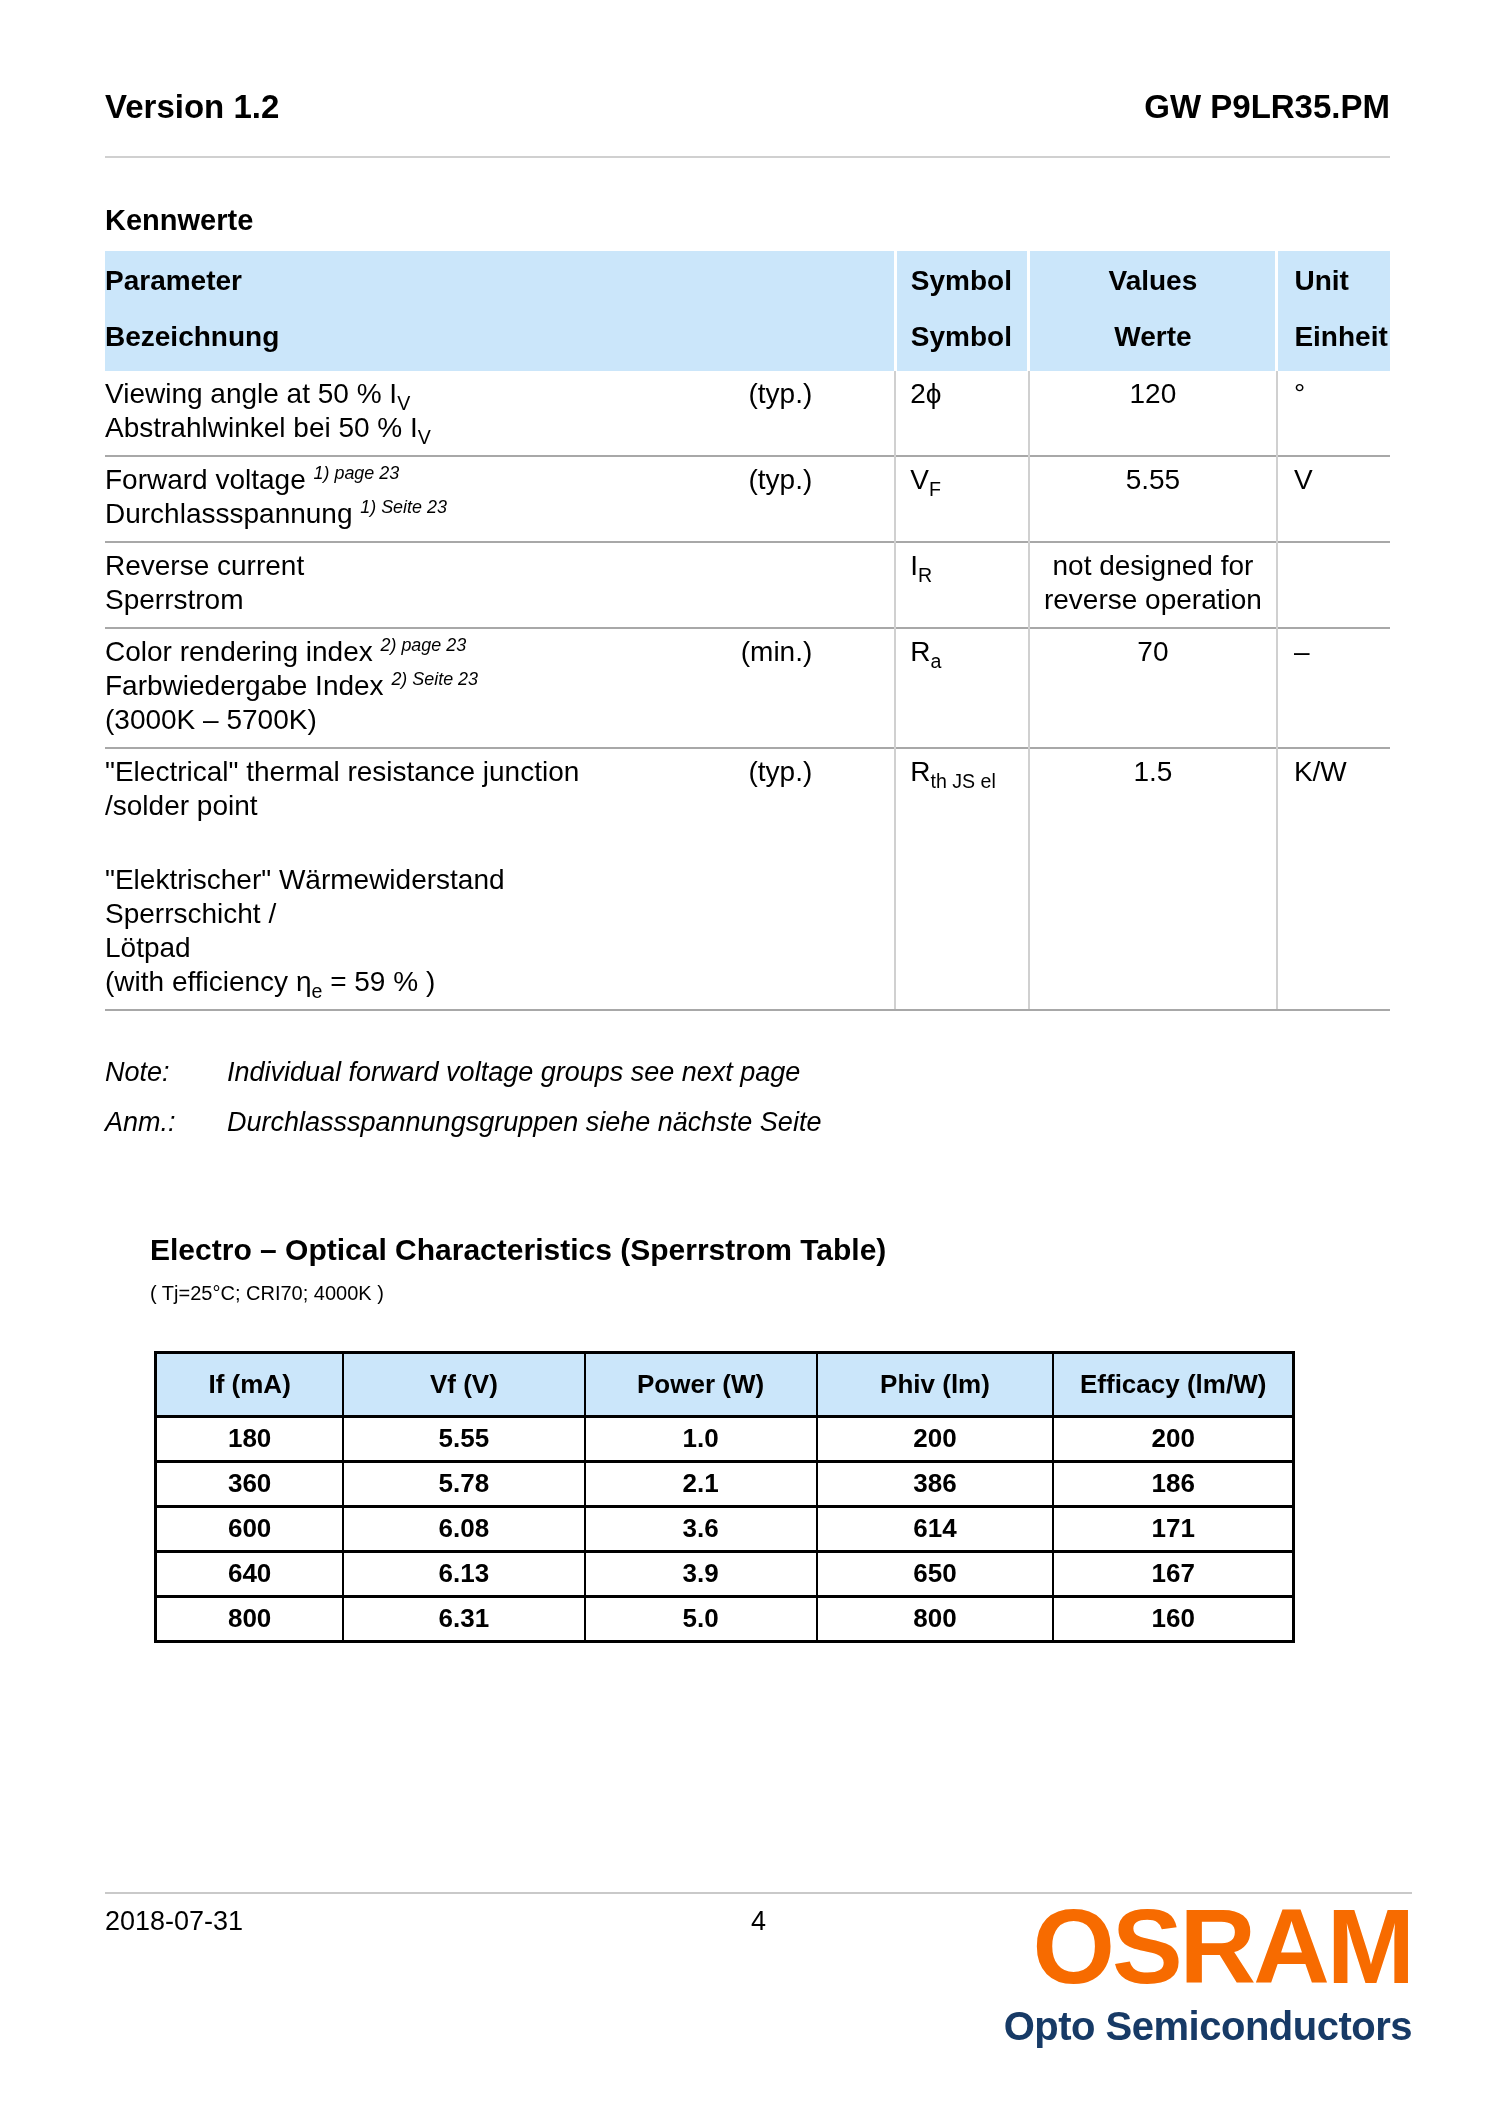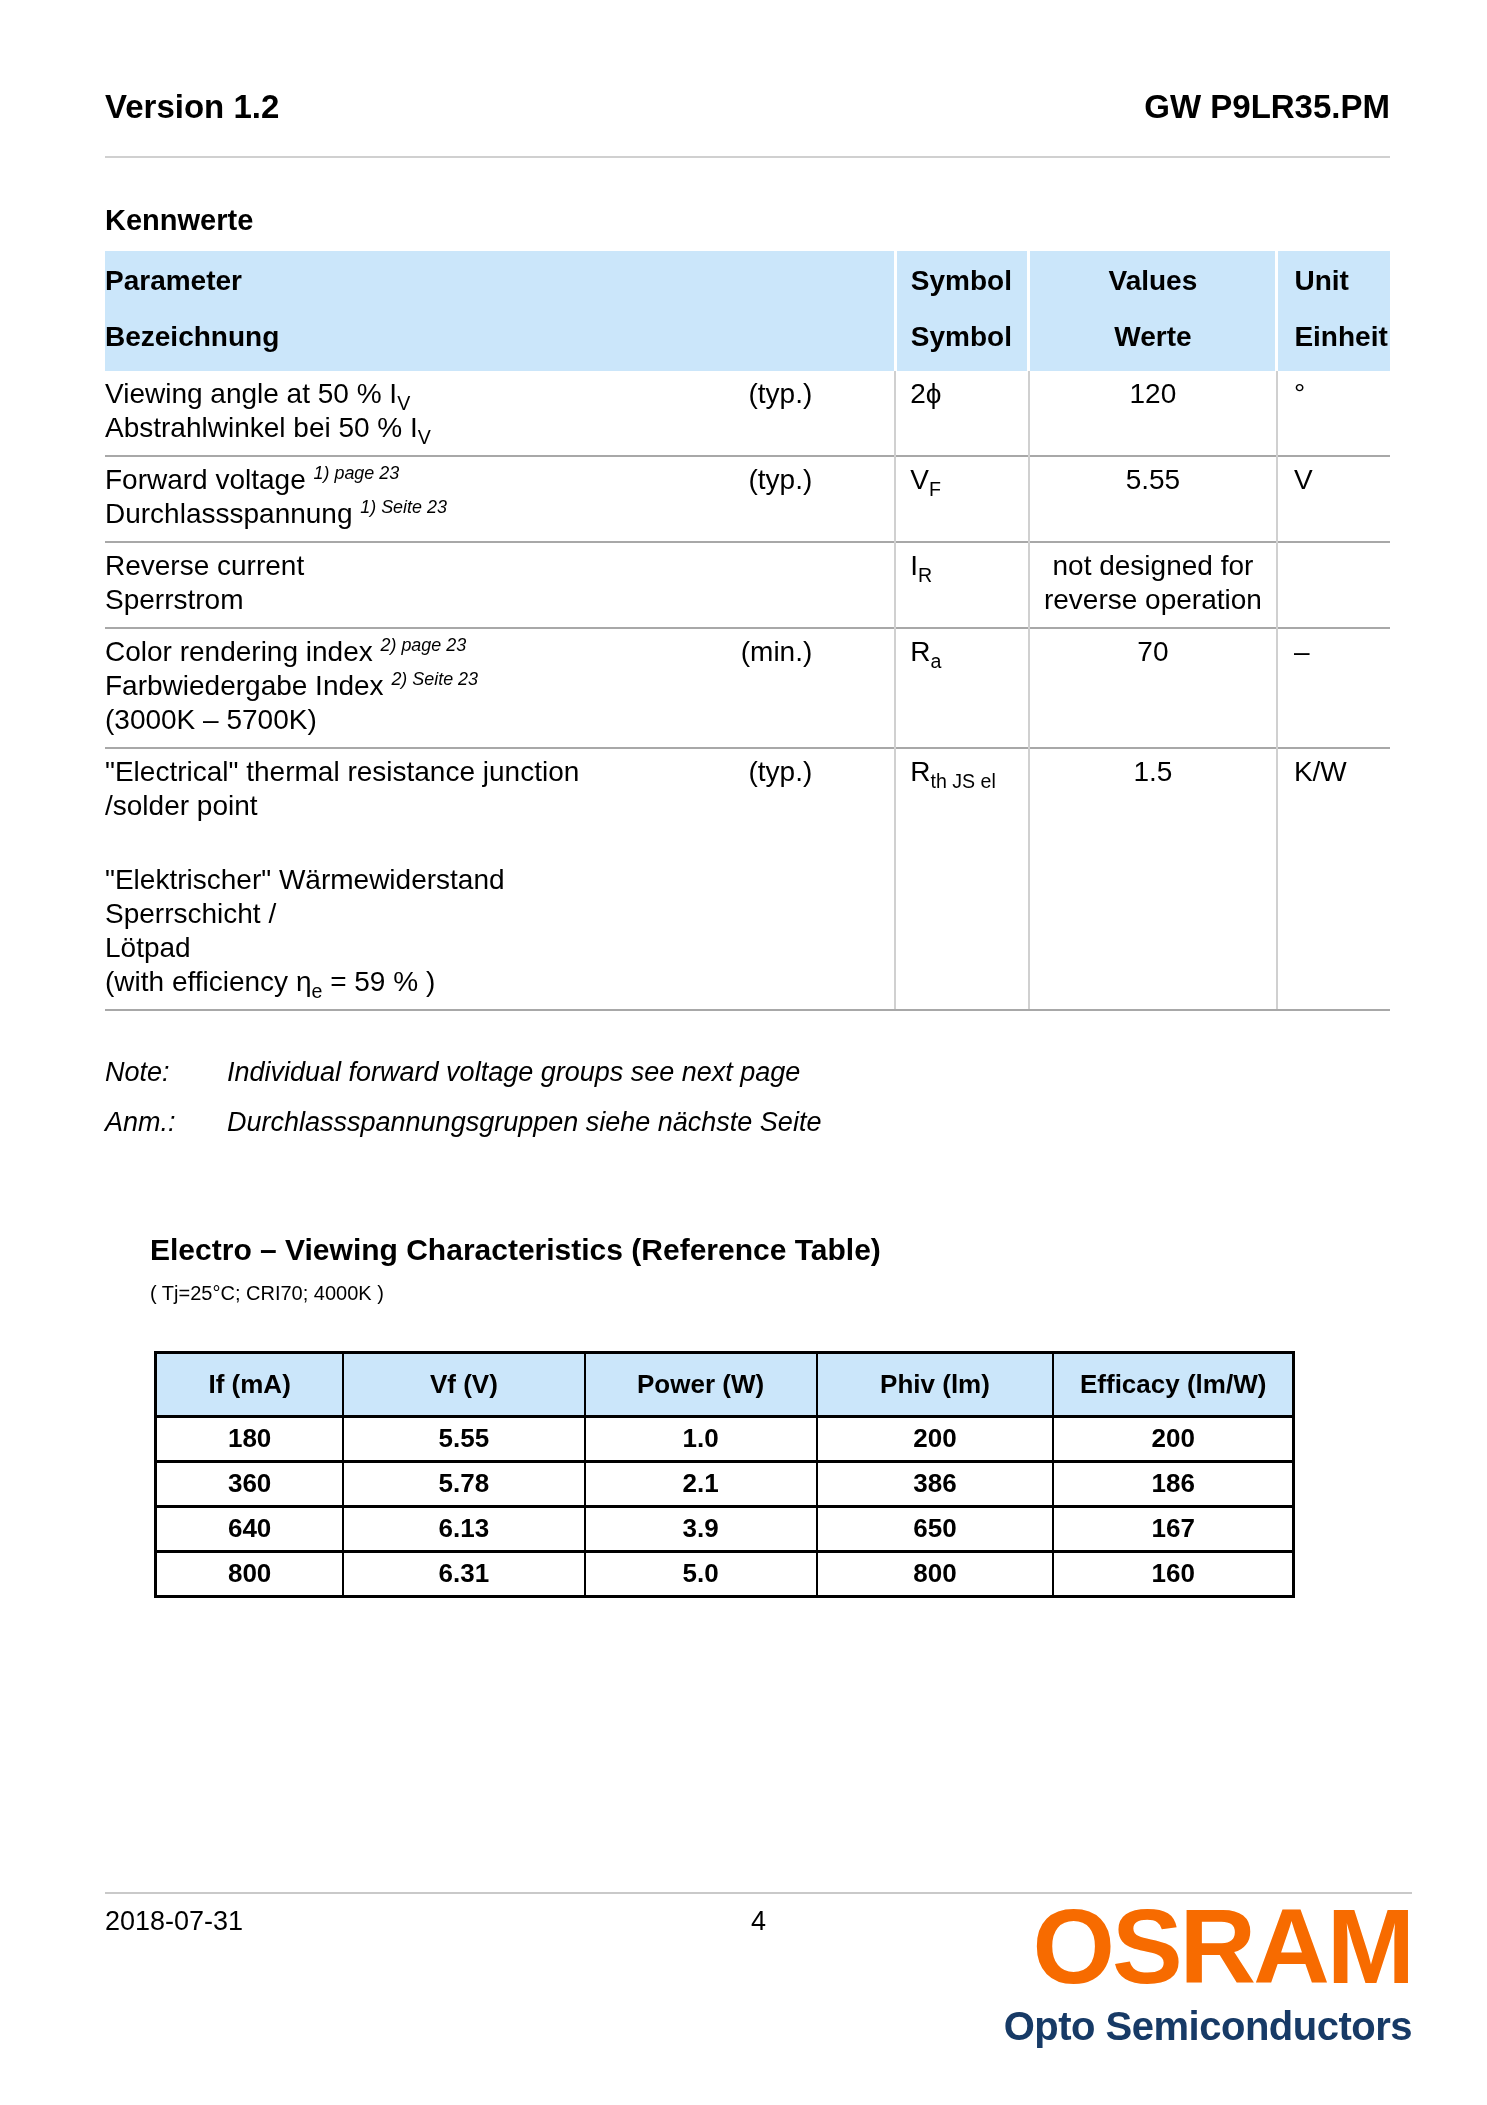--- a/index.html
+++ b/index.html
@@ -205,21 +205,21 @@
         <div class="note-label">Note:</div>
         <div>Individual forward voltage groups see next page</div>
       </div>
       <div class="note-line">
         <div class="note-label">Anm.:</div>
         <div>Durchlassspannungsgruppen siehe nächste Seite</div>
       </div>
     </div>
 
   <div class="electro">
-    <div class="electro-title">Electro – Viewing Characteristics (Reference Table)</div>
+    <div class="electro-title">Electro – Optical Characteristics (Sperrstrom Table)</div>
     <div class="electro-cond">( Tj=25°C;  CRI70; 4000K )</div>
   </div>
 
   <table class="t2">
     <colgroup>
         <col style="width:16.5%">
         <col style="width:21.2%">
         <col style="width:20.4%">
         <col style="width:20.8%">
         <col style="width:21.1%">
@@ -242,20 +242,27 @@
           <td>200</td>
         </tr>
         <tr>
           <td>360</td>
           <td>5.78</td>
           <td>2.1</td>
           <td>386</td>
           <td>186</td>
         </tr>
         <tr>
+          <td>600</td>
+          <td>6.08</td>
+          <td>3.6</td>
+          <td>614</td>
+          <td>171</td>
+        </tr>
+        <tr>
           <td>640</td>
           <td>6.13</td>
           <td>3.9</td>
           <td>650</td>
           <td>167</td>
         </tr>
         <tr>
           <td>800</td>
           <td>6.31</td>
           <td>5.0</td>

